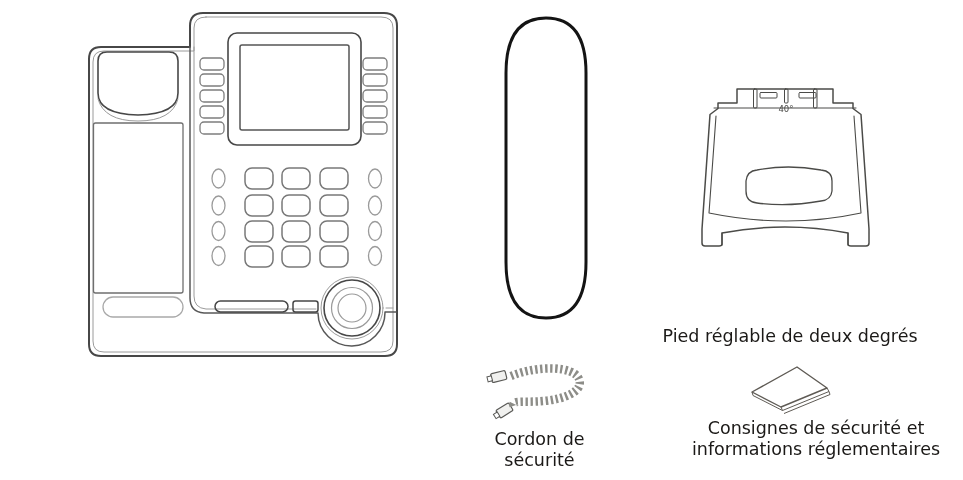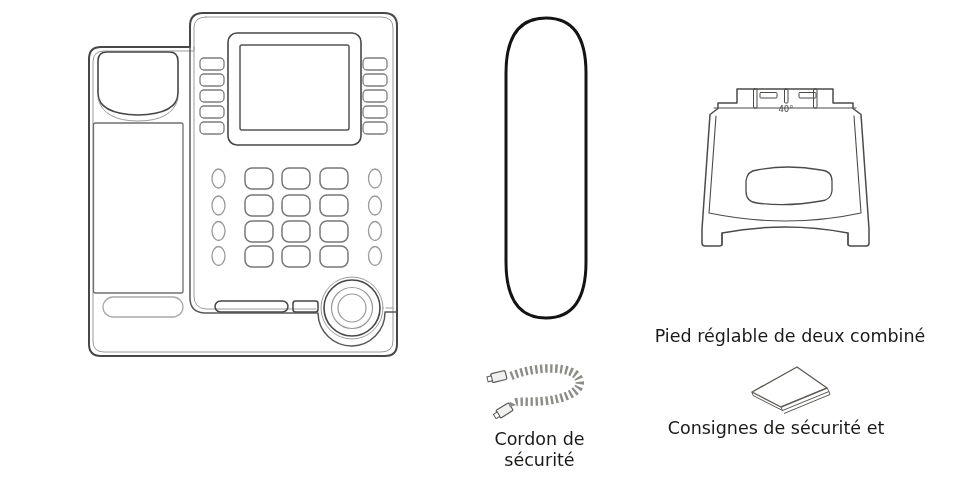--- a/index.html
+++ b/index.html
@@ -17,21 +17,21 @@
     color:#1b1917;
     font-size:17.5px;
     line-height:1.22;
     text-align:center;
     letter-spacing:0px;
   }
   .cap-poste{left:100px;top:377px;width:310px;}
   .cap-combine{left:468px;top:320px;width:160px;}
   .cap-pied{left:640px;top:326px;width:300px;}
   .cap-cordon{left:457px;top:429px;width:165px;}
-  .cap-consignes{left:648px;top:418px;width:256px;}
+  .cap-consignes{left:688px;top:418px;width:256px;}
 </style>
 </head>
 <body>
 
 <div id="canvas">
 
   <svg width="963" height="480" viewBox="0 0 963 480">
 
     <g fill="none" stroke-linejoin="round" stroke-linecap="round">
 
@@ -139,21 +139,22 @@
 
     <g fill="none" stroke="#5f5b55" stroke-linejoin="round">
       <path d="M797,367 L827,388 L781,407 L752,392 Z" fill="#ffffff" stroke-width="1.4"></path>
       <path d="M827,388 L829,391.5 L782.5,410.5 L781,407 M829,391.5 L830,394.5 L784,413.5" stroke-width="1"></path>
       <path d="M752,392 L753,395.5 L782.5,410.5" stroke-width="1"></path>
     </g>
   </svg>
 
 
 
-  <div class="caption cap-pied">Pied réglable de deux combiné</div>
+  <div class="caption cap-pied">Pied réglable de deux degrés</div>
 
   <div class="caption cap-cordon">Cordon de sécurité</div>
 
   <div class="caption cap-consignes">
     <span>Consignes de sécurité et</span><br>
+    <span>informations réglementaires</span>
   </div>
 
 </div>
 
 </body></html>

